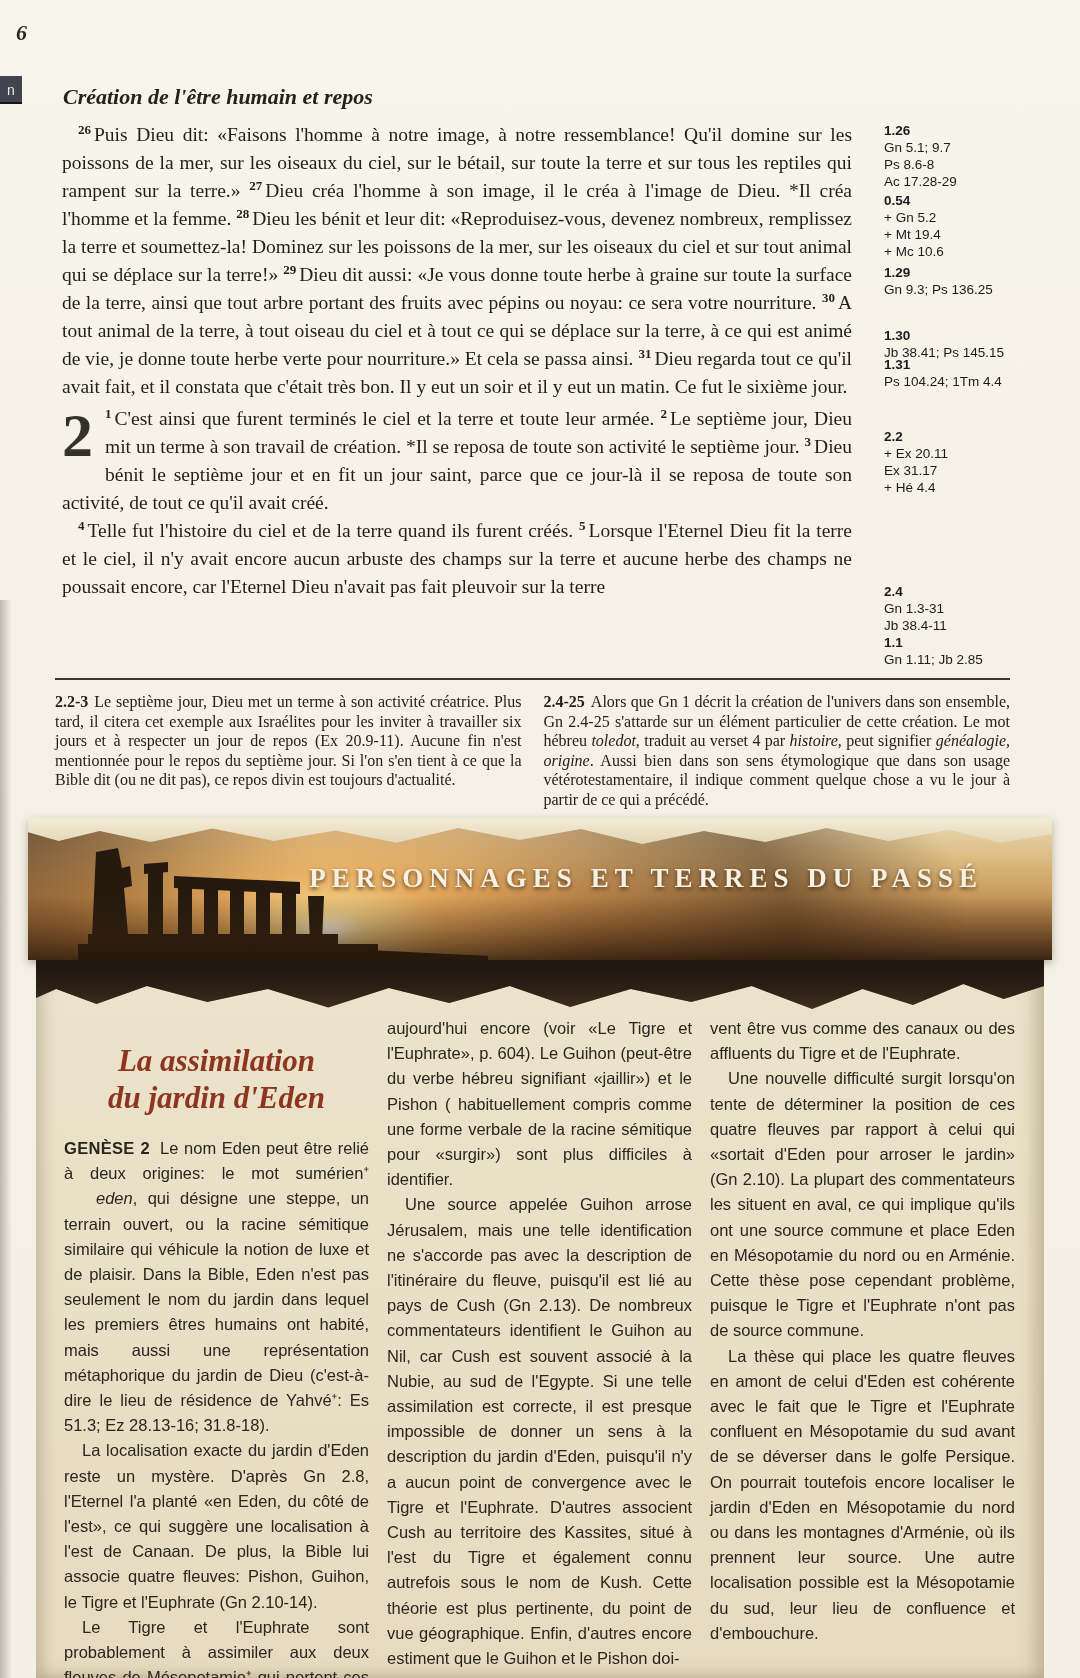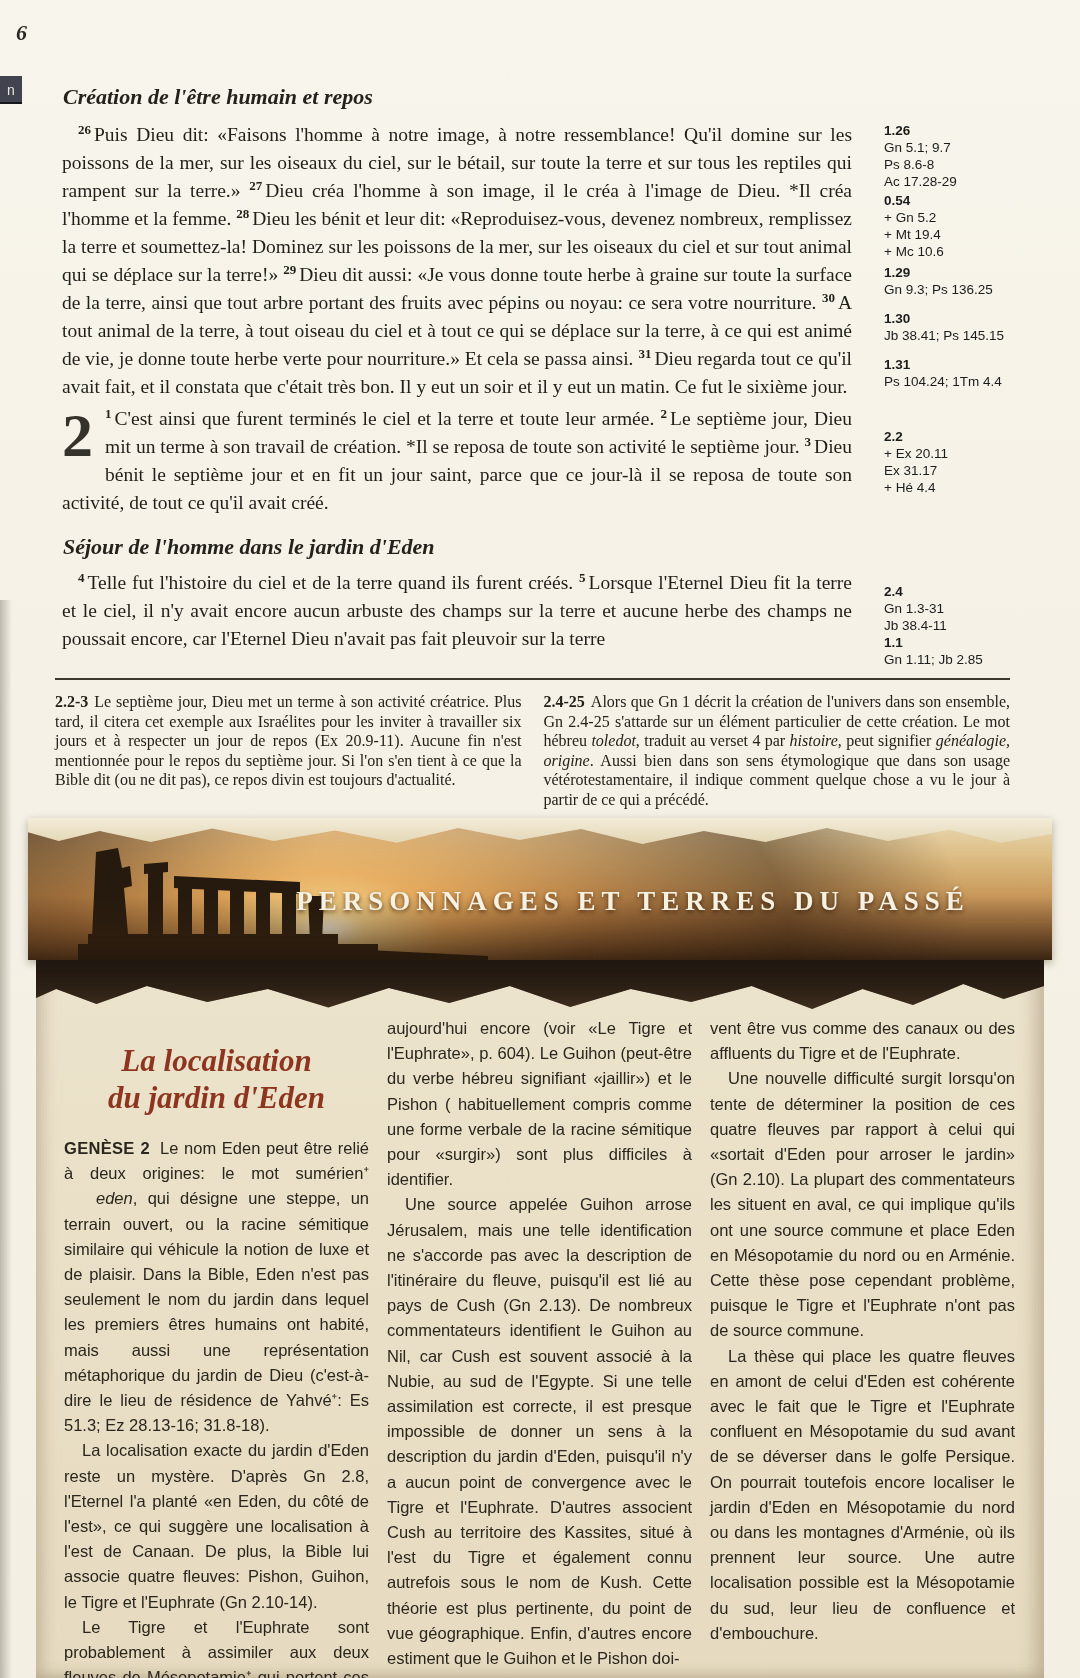--- a/index.html
+++ b/index.html
@@ -85,21 +85,21 @@
     position:absolute; inset:0;
     background:linear-gradient(180deg, rgba(0,0,0,0) 55%, rgba(52,32,14,0.45) 85%, rgba(38,23,10,0.65) 100%);
   }
   .banner-torn-top {
     position:absolute; left:0; top:0; width:100%; height:26px;
     background:linear-gradient(180deg,#f3ecd8,#e3d6b4);
     clip-path:polygon(0 0,100% 0,100% 62%,95% 95%,90% 45%,84% 88%,78% 38%,72% 92%,66% 50%,60% 100%,54% 42%,48% 85%,42% 38%,36% 95%,30% 48%,24% 88%,18% 40%,12% 92%,7% 50%,3% 88%,0 55%);
   }
   .ruins { position:absolute; left:50px; bottom:0; width:410px; height:122px; }
   .banner-title {
-    position:absolute; left:255px; top:68px; width:700px; text-align:center;
+    position:absolute; left:255px; top:45px; width:700px; text-align:right;
     font-size:27px; font-weight:600; letter-spacing:6px; color:#f7f1e1;
     text-shadow:0 2px 4px rgba(55,28,10,0.75);
   }
 
   
   .article {
     position:absolute; left:36px; top:960px; width:1008px; height:718px; overflow:hidden;
     background:linear-gradient(180deg,#ece3cc 0%,#e9dfc6 50%,#e6dbc0 100%);
     box-shadow:inset 8px 0 14px rgba(120,100,70,0.25), inset -10px 0 16px rgba(120,100,70,0.3);
   }
@@ -133,21 +133,20 @@
   <div class="scripture">
     <h2 class="sec-head">Création de l'être humain et repos</h2>
 
     <p class="verse-para indent"><sup class="vnum">26</sup><span>Puis Dieu dit: «Faisons l'homme à notre image, à notre ressemblance! Qu'il domine sur les poissons de la mer, sur les oiseaux du ciel, sur le bétail, sur toute la terre et sur tous les reptiles qui rampent sur la terre.» </span><sup class="vnum">27</sup><span>Dieu créa l'homme à son image, il le créa à l'image de Dieu. *Il créa l'homme et la femme. </span><sup class="vnum">28</sup><span>Dieu les bénit et leur dit: «Reproduisez-vous, devenez nombreux, remplissez la terre et soumettez-la! Dominez sur les poissons de la mer, sur les oiseaux du ciel et sur tout animal qui se déplace sur la terre!» </span><sup class="vnum">29</sup><span>Dieu dit aussi: «Je vous donne toute herbe à graine sur toute la surface de la terre, ainsi que tout arbre portant des fruits avec pépins ou noyau: ce sera votre nourriture. </span><sup class="vnum">30</sup><span>A tout animal de la terre, à tout oiseau du ciel et à tout ce qui se déplace sur la terre, à ce qui est animé de vie, je donne toute herbe verte pour nourriture.» Et cela se passa ainsi. </span><sup class="vnum">31</sup><span>Dieu regarda tout ce qu'il avait fait, et il constata que c'était très bon. Il y eut un soir et il y eut un matin. Ce fut le sixième jour.</span></p>
 
     <div class="chapter">
       <div class="drop-cap">2</div>
       <p class="verse-para"><sup class="vnum">1</sup><span>C'est ainsi que furent terminés le ciel et la terre et toute leur armée. </span><sup class="vnum">2</sup><span>Le septième jour, Dieu mit un terme à son travail de création. *Il se reposa de toute son activité le septième jour. </span><sup class="vnum">3</sup><span>Dieu bénit le septième jour et en fit un jour saint, parce que ce jour-là il se reposa de toute son activité, de tout ce qu'il avait créé.</span></p>
     </div>
 
-    <h2 class="sec-head second">Séjour de l'homme dans le jardin d'Eden</h2>
 
     <p class="verse-para indent"><sup class="vnum">4</sup><span>Telle fut l'histoire du ciel et de la terre quand ils furent créés. </span><sup class="vnum">5</sup><span>Lorsque l'Eternel Dieu fit la terre et le ciel, il n'y avait encore aucun arbuste des champs sur la terre et aucune herbe des champs ne poussait encore, car l'Eternel Dieu n'avait pas fait pleuvoir sur la terre</span></p>
   </div>
 
   <div class="margin-refs">
     <div class="ref-group" style="top:122px">
       <div class="ref-verse">1.26</div>
       <div class="ref-lines">Gn 5.1; 9.7
 Ps 8.6-8
 Ac 17.28-29</div>
@@ -155,21 +154,21 @@
     <div class="ref-group" style="top:192px">
       <div class="ref-verse">0.54</div>
       <div class="ref-lines">+ Gn 5.2
 + Mt 19.4
 + Mc 10.6</div>
     </div>
     <div class="ref-group" style="top:264px">
       <div class="ref-verse">1.29</div>
       <div class="ref-lines">Gn 9.3; Ps 136.25</div>
     </div>
-    <div class="ref-group" style="top:310px">
+    <div class="ref-group" style="top:327px">
       <div class="ref-verse">1.30</div>
       <div class="ref-lines">Jb 38.41; Ps 145.15</div>
     </div>
     <div class="ref-group" style="top:356px">
       <div class="ref-verse">1.31</div>
       <div class="ref-lines">Ps 104.24; 1Tm 4.4</div>
     </div>
     <div class="ref-group" style="top:428px">
       <div class="ref-verse">2.2</div>
       <div class="ref-lines">+ Ex 20.11
@@ -217,21 +216,21 @@
     <div class="banner-dark-bottom"></div>
     <div class="banner-title">PERSONNAGES ET TERRES DU PASSÉ</div>
   </div>
 
   <div class="article">
     <div class="article-torn"></div>
     <div class="cols">
 
       <div class="col">
         <h3 class="art-title">
-          <span>La localisation</span><br>
+          <span>La assimilation</span><br>
           <span>du jardin d'Eden</span>
         </h3>
         <p class="art-p"><b class="lead">GENÈSE 2</b><span>Le nom Eden peut être relié à deux origines: le mot sumérien⁺ </span><i>eden</i><span>, qui désigne une steppe, un terrain ouvert, ou la racine sémitique similaire qui véhicule la notion de luxe et de plaisir. Dans la Bible, Eden n'est pas seulement le nom du jardin dans lequel les premiers êtres humains ont habité, mais aussi une représentation métaphorique du jardin de Dieu (c'est-à-dire le lieu de résidence de Yahvé⁺: Es 51.3; Ez 28.13-16; 31.8-18).</span></p>
         <p class="art-p ind">La localisation exacte du jardin d'Eden reste un mystère. D'après Gn 2.8, l'Eternel l'a planté «en Eden, du côté de l'est», ce qui suggère une localisation à l'est de Canaan. De plus, la Bible lui associe quatre fleuves: Pishon, Guihon, le Tigre et l'Euphrate (Gn 2.10-14).</p>
         <p class="art-p ind">Le Tigre et l'Euphrate sont probablement à assimiler aux deux fleuves de Mésopotamie⁺ qui portent ces noms</p>
       </div>
 
       <div class="col">
         <p class="art-p">aujourd'hui encore (voir «Le Tigre et l'Euphrate», p. 604). Le Guihon (peut-être du verbe hébreu signifiant «jaillir») et le Pishon ( habituellement compris comme une forme verbale de la racine sémitique pour «surgir») sont plus difficiles à identifier.</p>
         <p class="art-p ind">Une source appelée Guihon arrose Jérusalem, mais une telle identification ne s'accorde pas avec la description de l'itinéraire du fleuve, puisqu'il est lié au pays de Cush (Gn 2.13). De nombreux commentateurs identifient le Guihon au Nil, car Cush est souvent associé à la Nubie, au sud de l'Egypte. Si une telle assimilation est correcte, il est presque impossible de donner un sens à la description du jardin d'Eden, puisqu'il n'y a aucun point de convergence avec le Tigre et l'Euphrate. D'autres associent Cush au territoire des Kassites, situé à l'est du Tigre et également connu autrefois sous le nom de Kush. Cette théorie est plus pertinente, du point de vue géographique. Enfin, d'autres encore estiment que le Guihon et le Pishon doi-</p>

